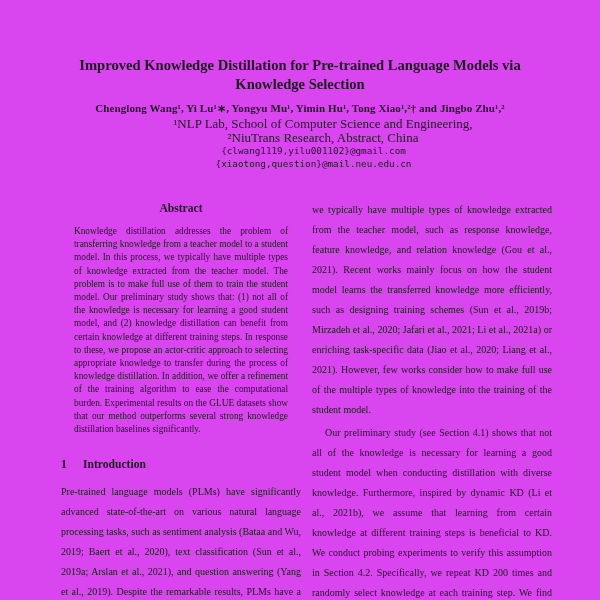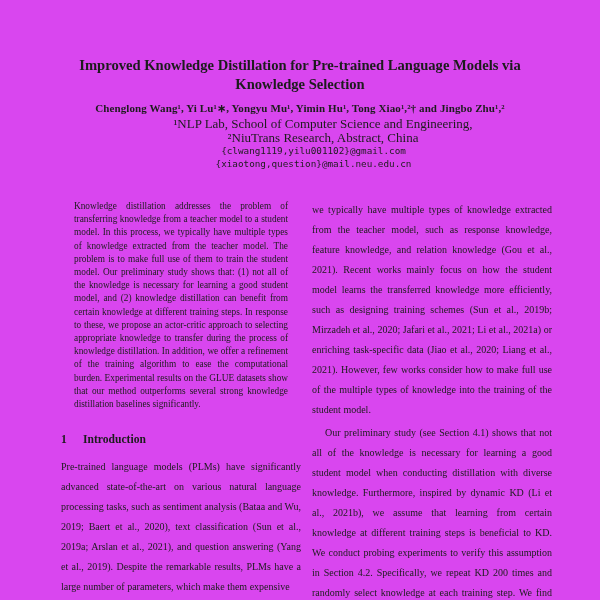--- a/index.html
+++ b/index.html
@@ -96,20 +96,21 @@
       <div class="affil">¹NLP Lab, School of Computer Science and Engineering,</div>
       <div class="affil">²NiuTrans Research, Abstract, China</div>
       <div class="email">{clwang1119,yilu001102}@gmail.com</div>
       <div class="email">{xiaotong,question}@mail.neu.edu.cn</div>
     </div>
   </div>
 
   <div class="columns">
 
     <div class="col">
+      <div class="abstract-heading">Abstract</div>
       <p class="abstract-body">Knowledge distillation addresses the problem of transferring knowledge from a teacher model to a student model. In this process, we typically have multiple types of knowledge extracted from the teacher model. The problem is to make full use of them to train the student model. Our preliminary study shows that: (1) not all of the knowledge is necessary for learning a good student model, and (2) knowledge distillation can benefit from certain knowledge at different training steps. In response to these, we propose an actor-critic approach to selecting appropriate knowledge to transfer during the process of knowledge distillation. In addition, we offer a refinement of the training algorithm to ease the computational burden. Experimental results on the GLUE datasets show that our method outperforms several strong knowledge distillation baselines significantly.</p>
 
       <div class="section-heading">
         <span class="section-number">1</span>
         <span>Introduction</span>
       </div>
       <p class="body-para">Pre-trained language models (PLMs) have significantly advanced state-of-the-art on various natural language processing tasks, such as sentiment analysis (Bataa and Wu, 2019; Baert et al., 2020), text classification (Sun et al., 2019a; Arslan et al., 2021), and question answering (Yang et al., 2019). Despite the remarkable results, PLMs have a large number of parameters, which make them expensive</p>
     </div>
 
     <div class="col">

